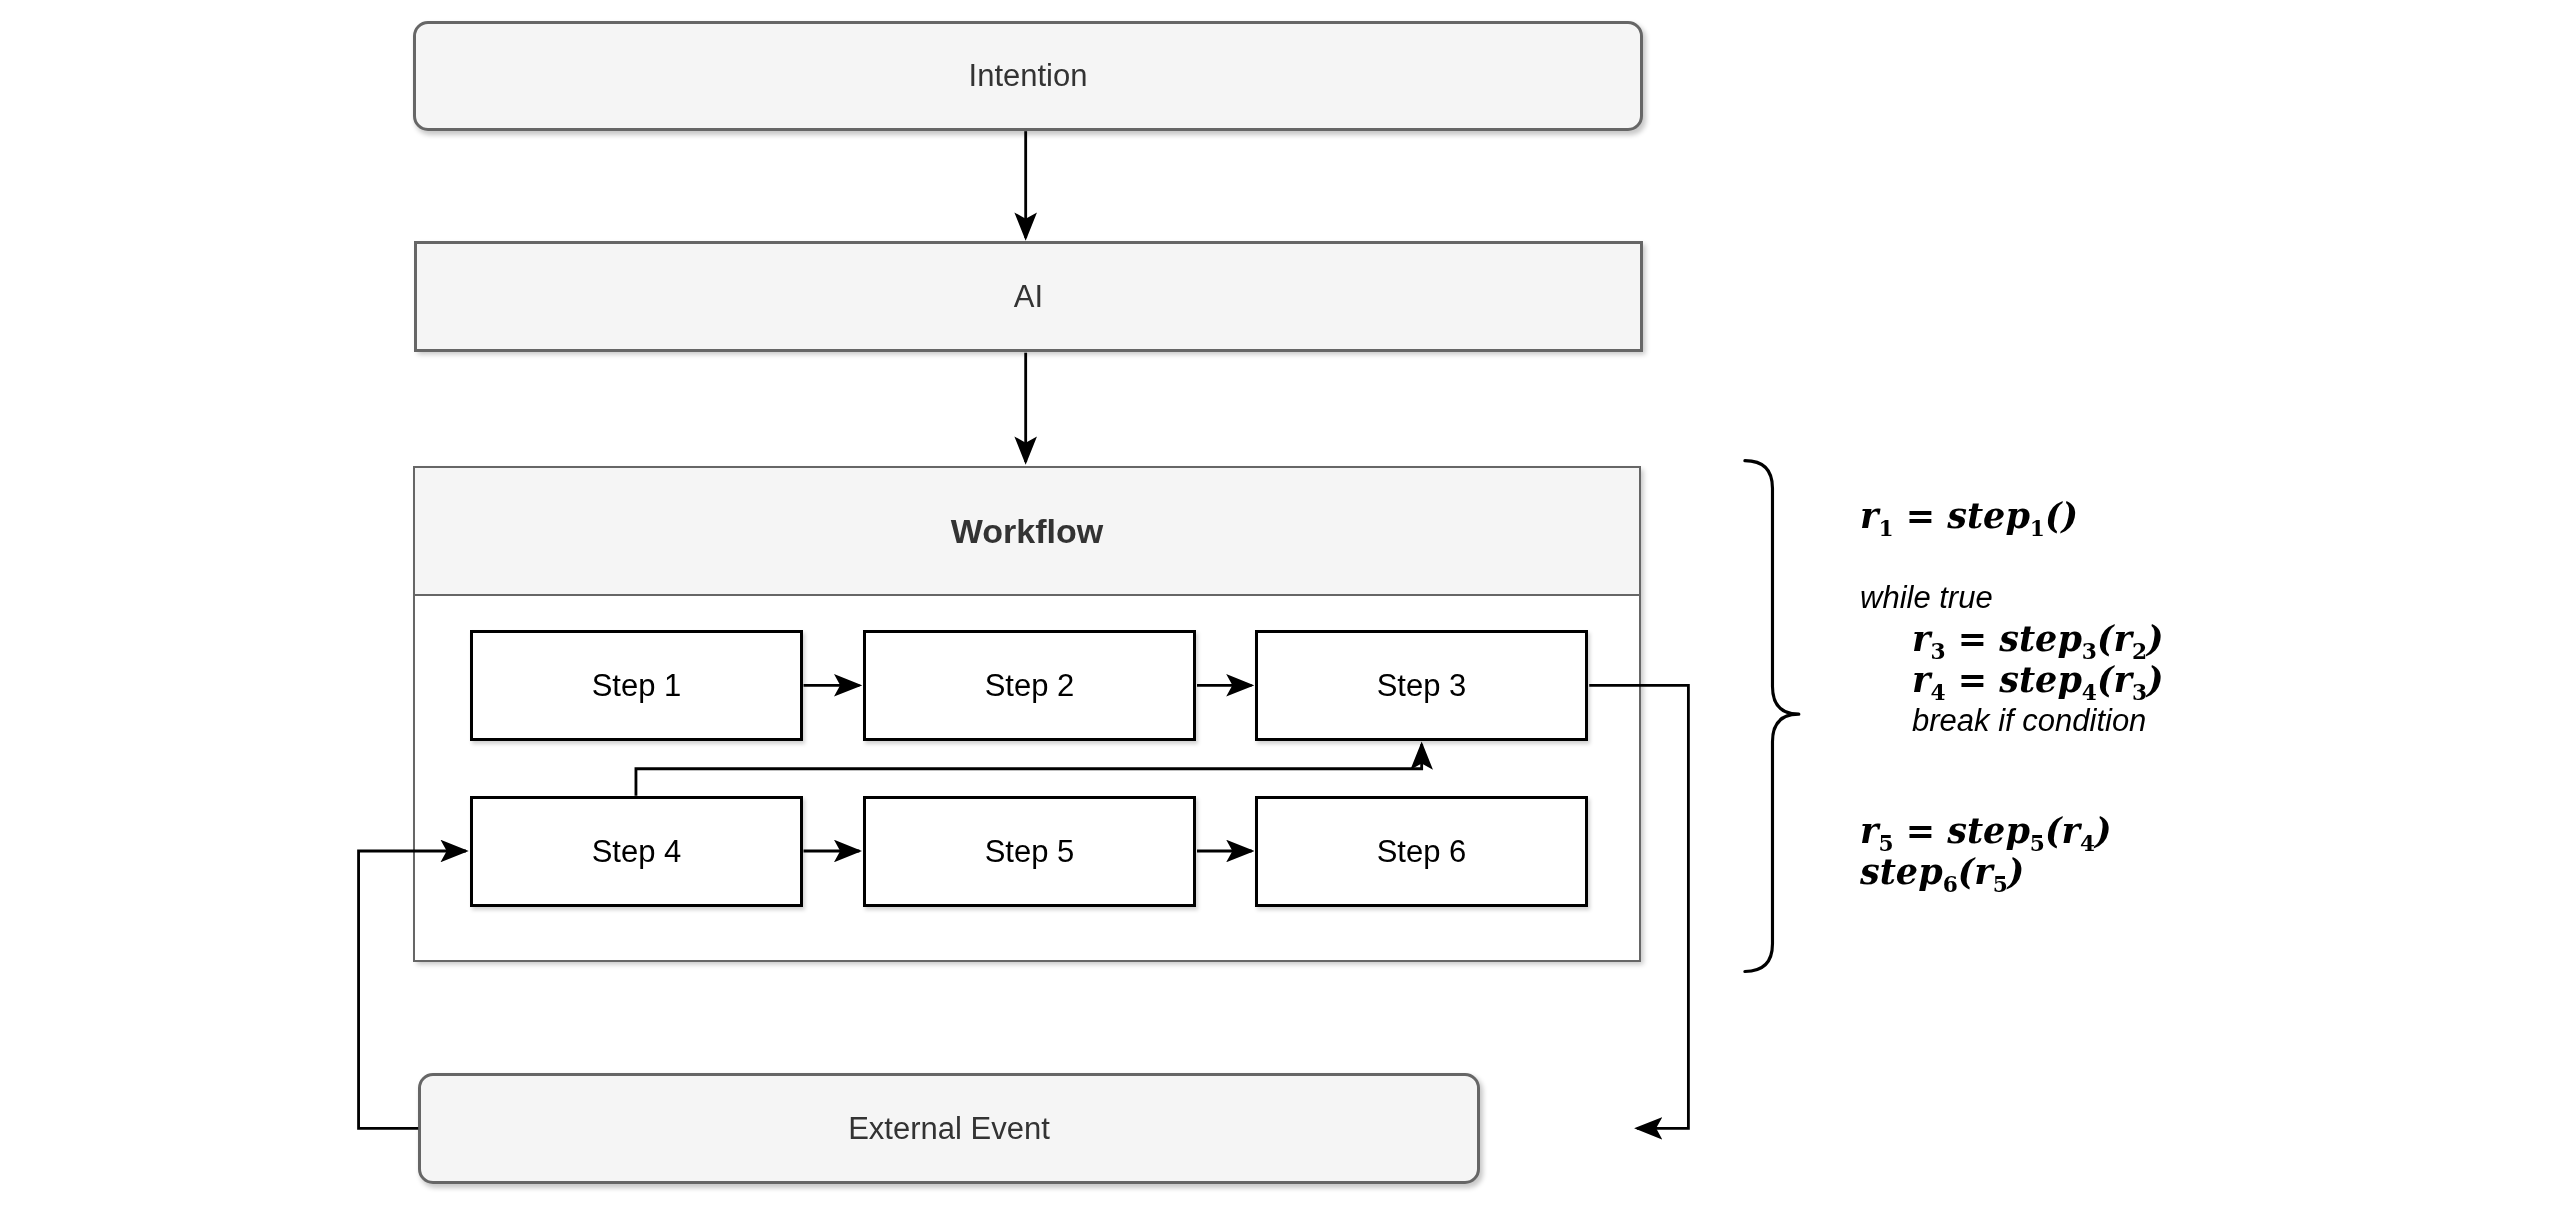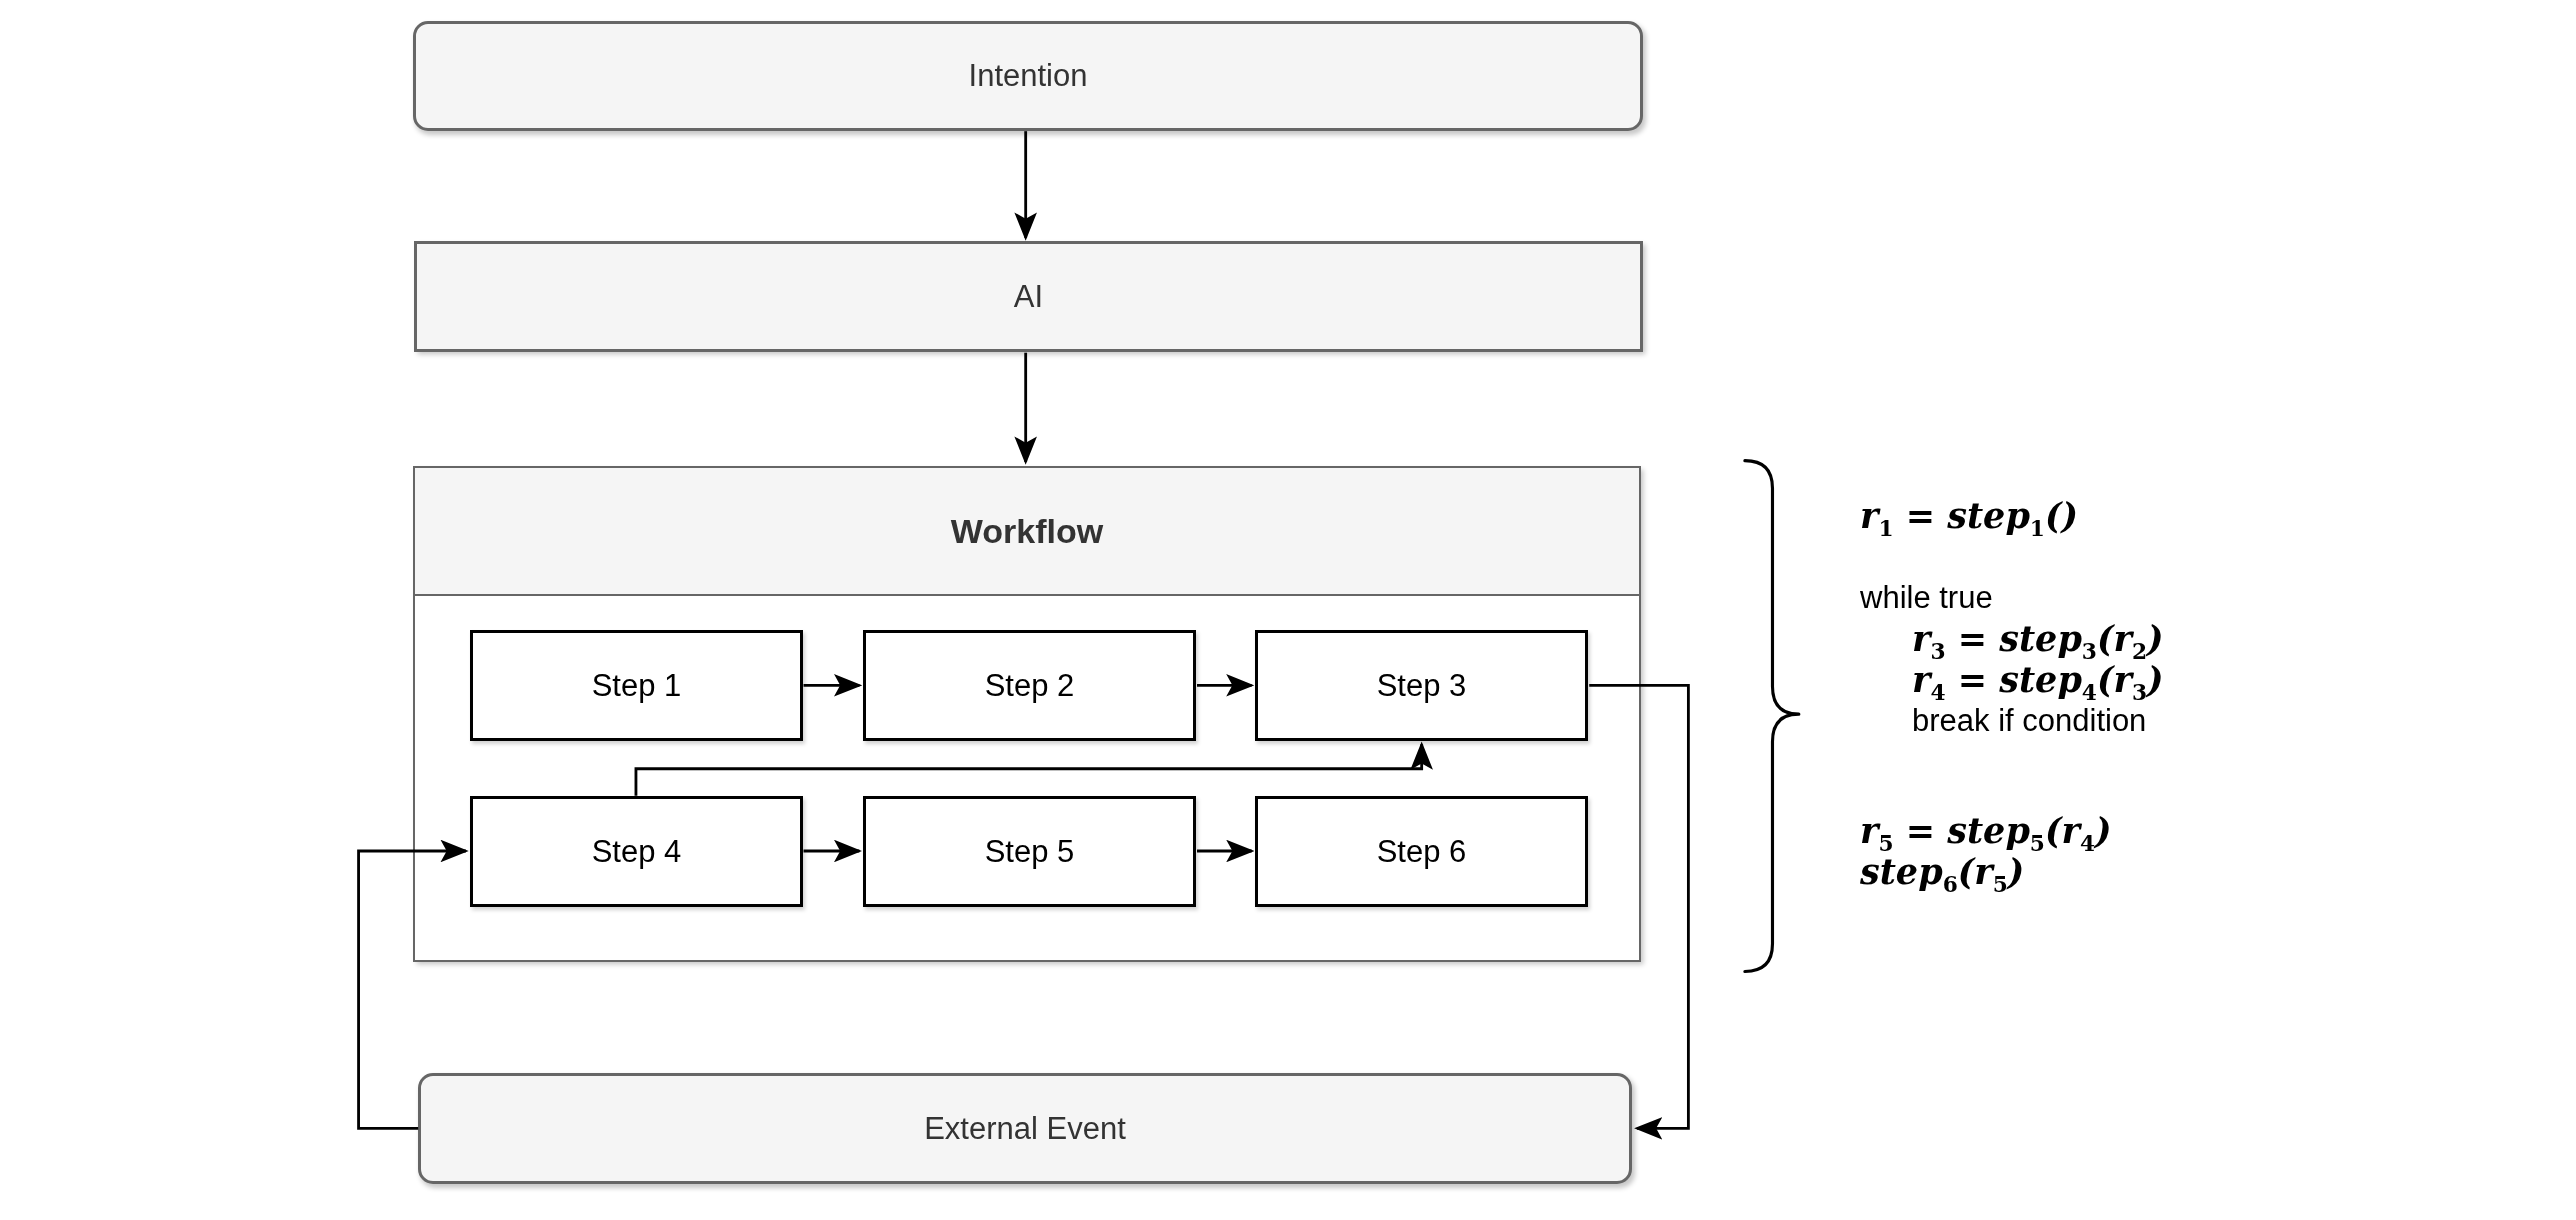--- a/index.html
+++ b/index.html
@@ -45,21 +45,21 @@
     background: var(--muted-fill);
     border: 3.1px solid var(--muted-stroke);
     color: var(--muted-text);
     font-size: 31px;
     box-shadow: 2.5px 3.1px 5px rgba(0,0,0,0.22);
     z-index: 2;
   }
   .node.rounded { border-radius: 15px; }
   .node-intention { left: 413px; top: 21px;  width: 1230px; height: 110px; }
   .node-ai        { left: 414px; top: 241px; width: 1229px; height: 111px; }
-  .node-external  { left: 418px; top: 1073px; width: 1214px; height: 111px; }
+  .node-external  { left: 418px; top: 1073px; width: 1062px; height: 111px; }
 
   .workflow-container {
     position: absolute;
     left: 413px; top: 466px;
     width: 1228px; height: 496px;
     box-sizing: border-box;
     border: 2.5px solid var(--muted-stroke);
     background: #ffffff;
     box-shadow: 2.5px 3.1px 5px rgba(0,0,0,0.22);
     z-index: 1;
@@ -102,20 +102,21 @@
     left: 1860px;
     top: 495px;
     width: 659px;
     z-index: 4;
     color: var(--code-text);
   }
   .pcode-line {
     height: 41px;
     line-height: 41px;
     white-space: nowrap;
+    font-style: italic;
   }
   .pcode-line.math {
     font-family: "DejaVu Serif", serif;
     font-style: italic;
     font-weight: 600;
     font-size: 35px;
   }
   .pcode-line.math sub {
     font-style: normal;
     font-size: 62%;

